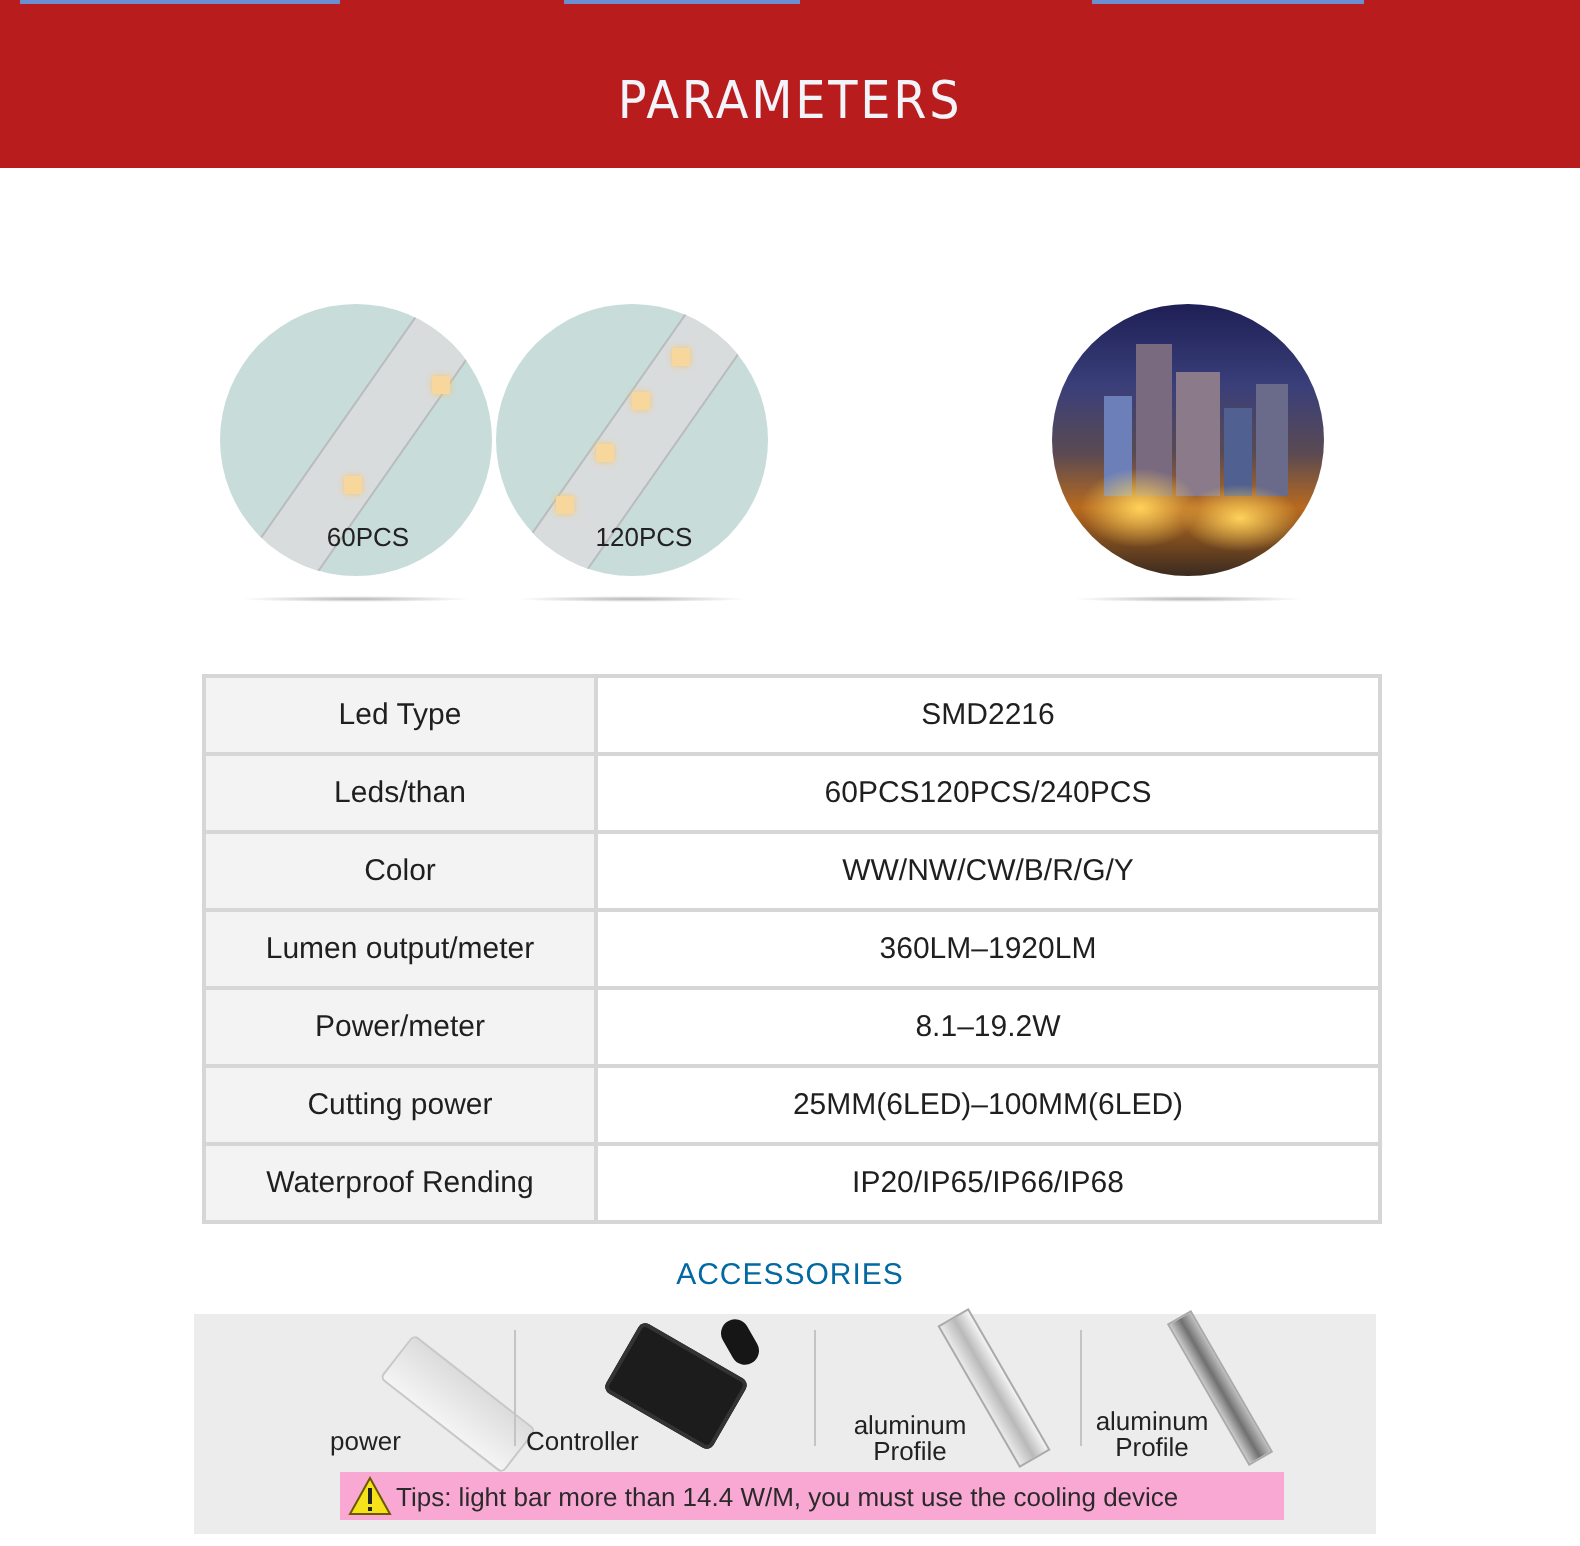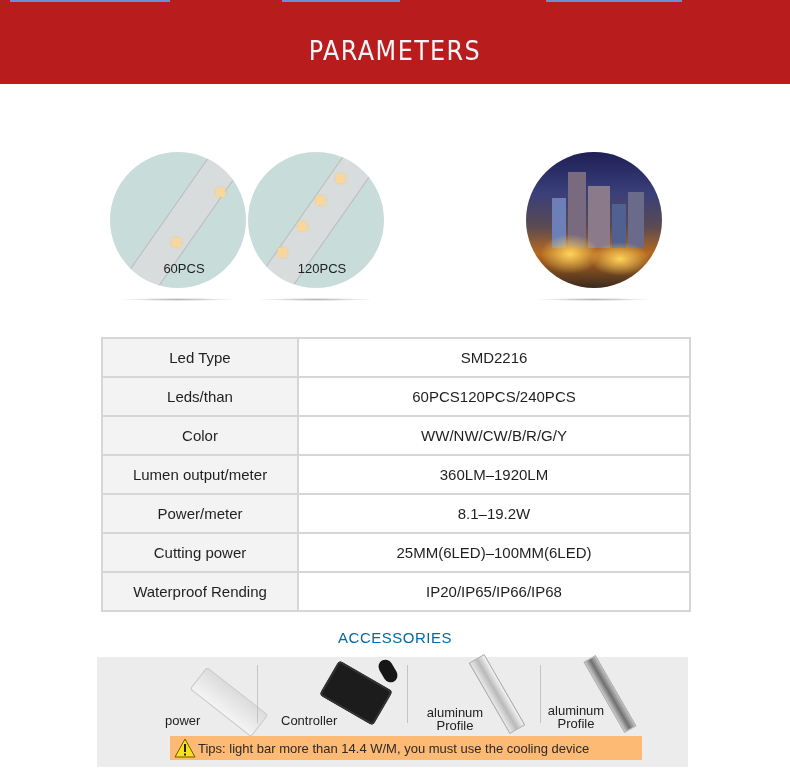--- a/index.html
+++ b/index.html
@@ -84,21 +84,21 @@
     }
     .remote { position: absolute; width: 14px; height: 24px; background: #161616; border-radius: 7px; transform: rotate(-30deg); }
     .prof {
       position: absolute; width: 18px; height: 82px; background: linear-gradient(90deg,#e9e9e9,#b9b9b9,#f4f4f4);
       transform: rotate(-30deg); border: 1px solid #aaa;
     }
     .prof.dark { background: linear-gradient(90deg,#c8c8c8,#707070,#bdbdbd); width: 14px; }
 
     .tips {
       position: absolute; left: 170px; top: 736px; width: 472px; height: 24px;
-      background: #fdba74; display: flex; align-items: center;
+      background: #f9a8d4; display: flex; align-items: center;
       font-size: 13px; color: #2a2a2a; padding-left: 4px;
     }
     .tips .warn { width: 22px; height: 20px; margin-right: 2px; flex: none; }
   </style>
 </head>
 <body>
 
 <div class="header">
   <div class="strip s1"></div>
   <div class="strip s2"></div>
@@ -180,21 +180,21 @@
 <div class="acc-title">ACCESSORIES</div>
 
 <div class="acc-panel">
 
   <div class="acc-item" style="left:0;width:160px;margin-left:24px;">
     <div class="psu" style="left:94px;top:6px;"></div>
     <div class="acc-label" style="left:44px;top:57px;">power</div>
   </div>
   <div class="acc-sep" style="left:160px;"></div>
 
-  <div class="acc-item" style="left:178px;width:150px;">
+  <div class="acc-item" style="left:160px;width:150px;">
     <div class="ctrl" style="left:50px;top:16px;"></div>
     <div class="remote" style="left:106px;top:2px;"></div>
     <div class="acc-label" style="left:6px;top:57px;">Controller</div>
   </div>
   <div class="acc-sep" style="left:310px;"></div>
 
   <div class="acc-item" style="left:311px;width:132px;">
     <div class="prof" style="left:80px;top:-4px;"></div>
     <div class="acc-label" style="left:12px;top:49px;width:70px;">
       <div>aluminum</div>

